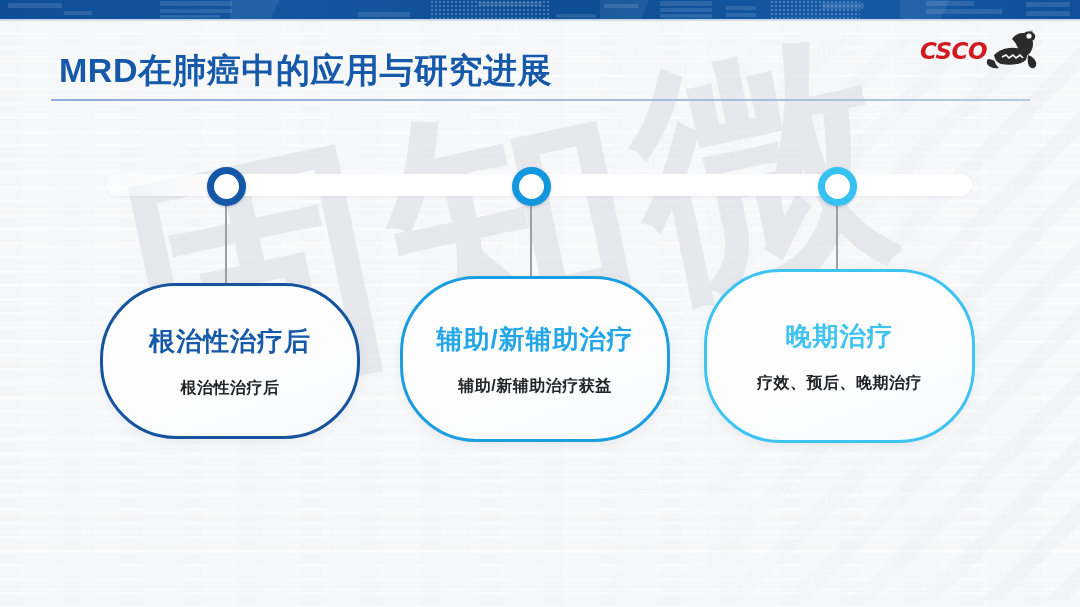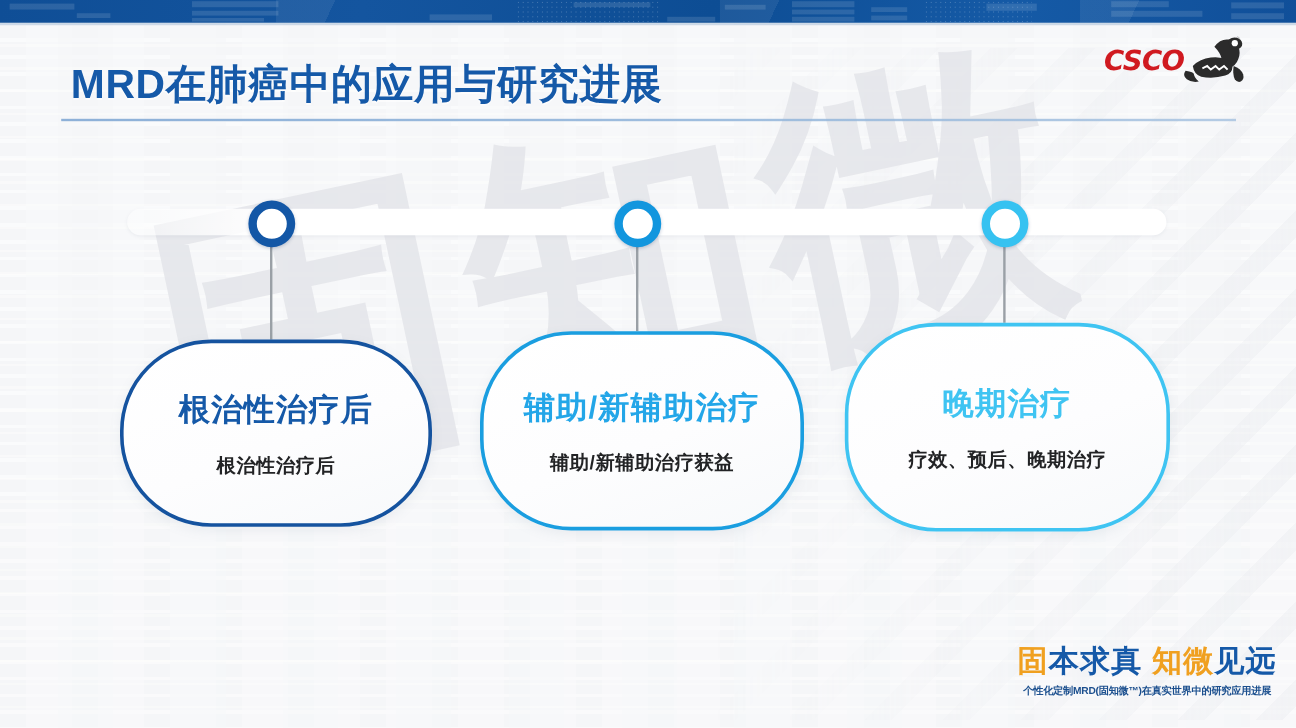--- a/index.html
+++ b/index.html
@@ -216,18 +216,14 @@
   <div class="card c2">
     <div class="ttl">辅助/新辅助治疗</div>
     <div class="sub">辅助/新辅助治疗获益</div>
   </div>
 
   <div class="card c3">
     <div class="ttl">晚期治疗</div>
     <div class="sub">疗效、预后、晚期治疗</div>
   </div>
 
-  <div class="brand">
-    <div class="brand-main"><span class="o">固</span><span class="b">本求真</span> <span class="o">知微</span><span class="b">见远</span></div>
-    <div class="brand-sub">个性化定制MRD(固知微™)在真实世界中的研究应用进展</div>
-  </div>
 
 </div>
 
 </body></html>

